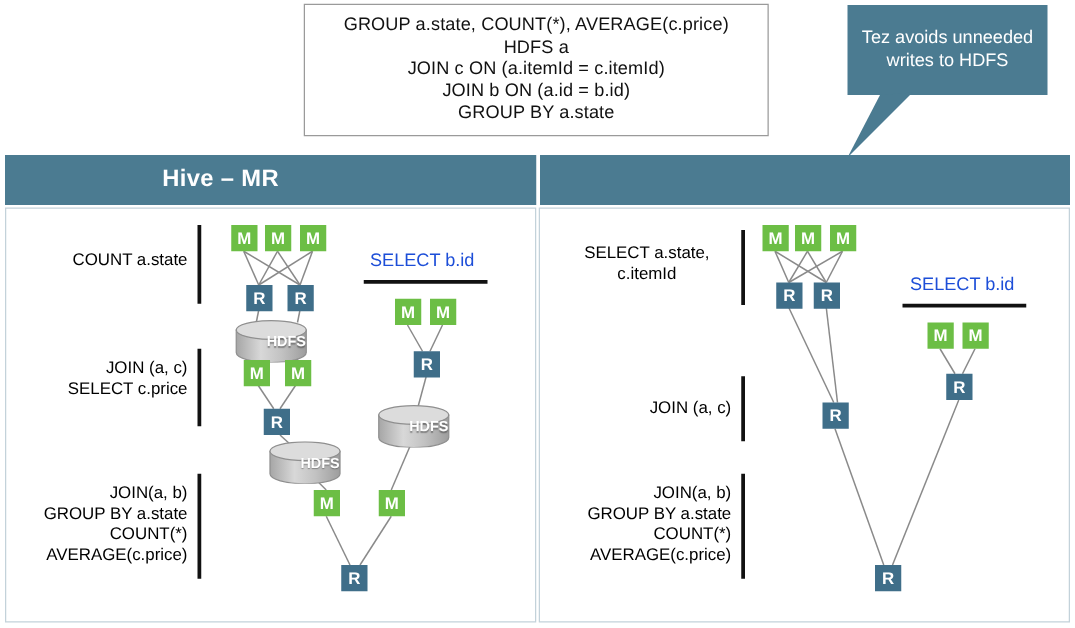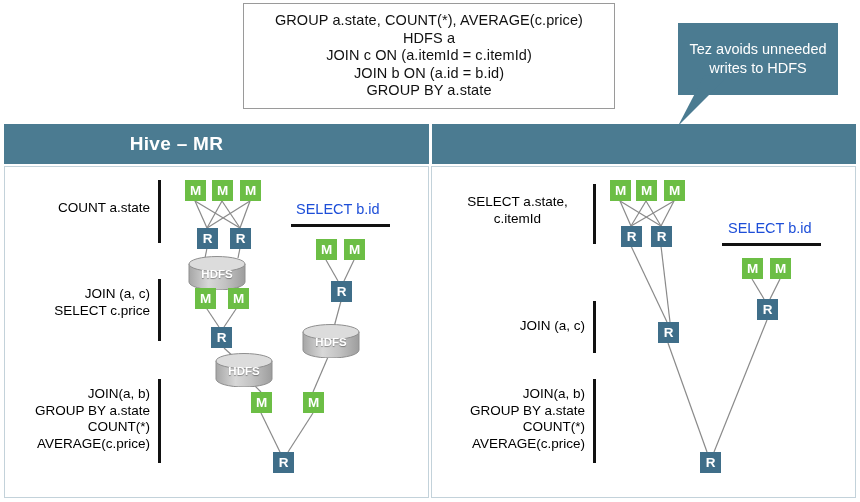--- a/index.html
+++ b/index.html
@@ -19,21 +19,21 @@
   }
   .query-line{
     font-size:14.5px;line-height:17.4px;color:#111;white-space:pre;letter-spacing:.1px;
   }
 
   
   .callout-wrap{position:absolute;left:678px;top:4px;width:160px;height:120px;}
   .callout-box{
     position:absolute;left:0;top:0;width:160px;height:72px;
     background:#4b7b91;
-    display:flex;align-items:center;justify-content:center;margin-top:19px;
+    display:flex;align-items:center;justify-content:center;
   }
   .callout-text{
     color:#ffffff;font-size:14.5px;line-height:19px;text-align:center;
     padding:0 6px;
   }
   .callout-tail{
     position:absolute;left:0px;top:70px;width:62px;height:54px;
   }
 
   
@@ -86,20 +86,21 @@
   }
   .node.m{background:#6cbe45;}
   .node.r{background:#3f6e89;}
 
   
   .hdfs{position:absolute;width:58px;height:34px;}
   .hdfs-label{
     position:absolute;left:0;top:12px;width:58px;text-align:center;
     color:#ffffff;font-size:11.5px;font-weight:bold;
     text-shadow:0 1px 1px rgba(0,0,0,.35);
+    padding-left:12px;
   }
 </style>
 </head>
 <body>
 
 <div id="root">
 
   <div class="query-box">
     <div class="query-line">GROUP a.state, COUNT(*), AVERAGE(c.price)</div>
     <div class="query-line">HDFS a</div>

